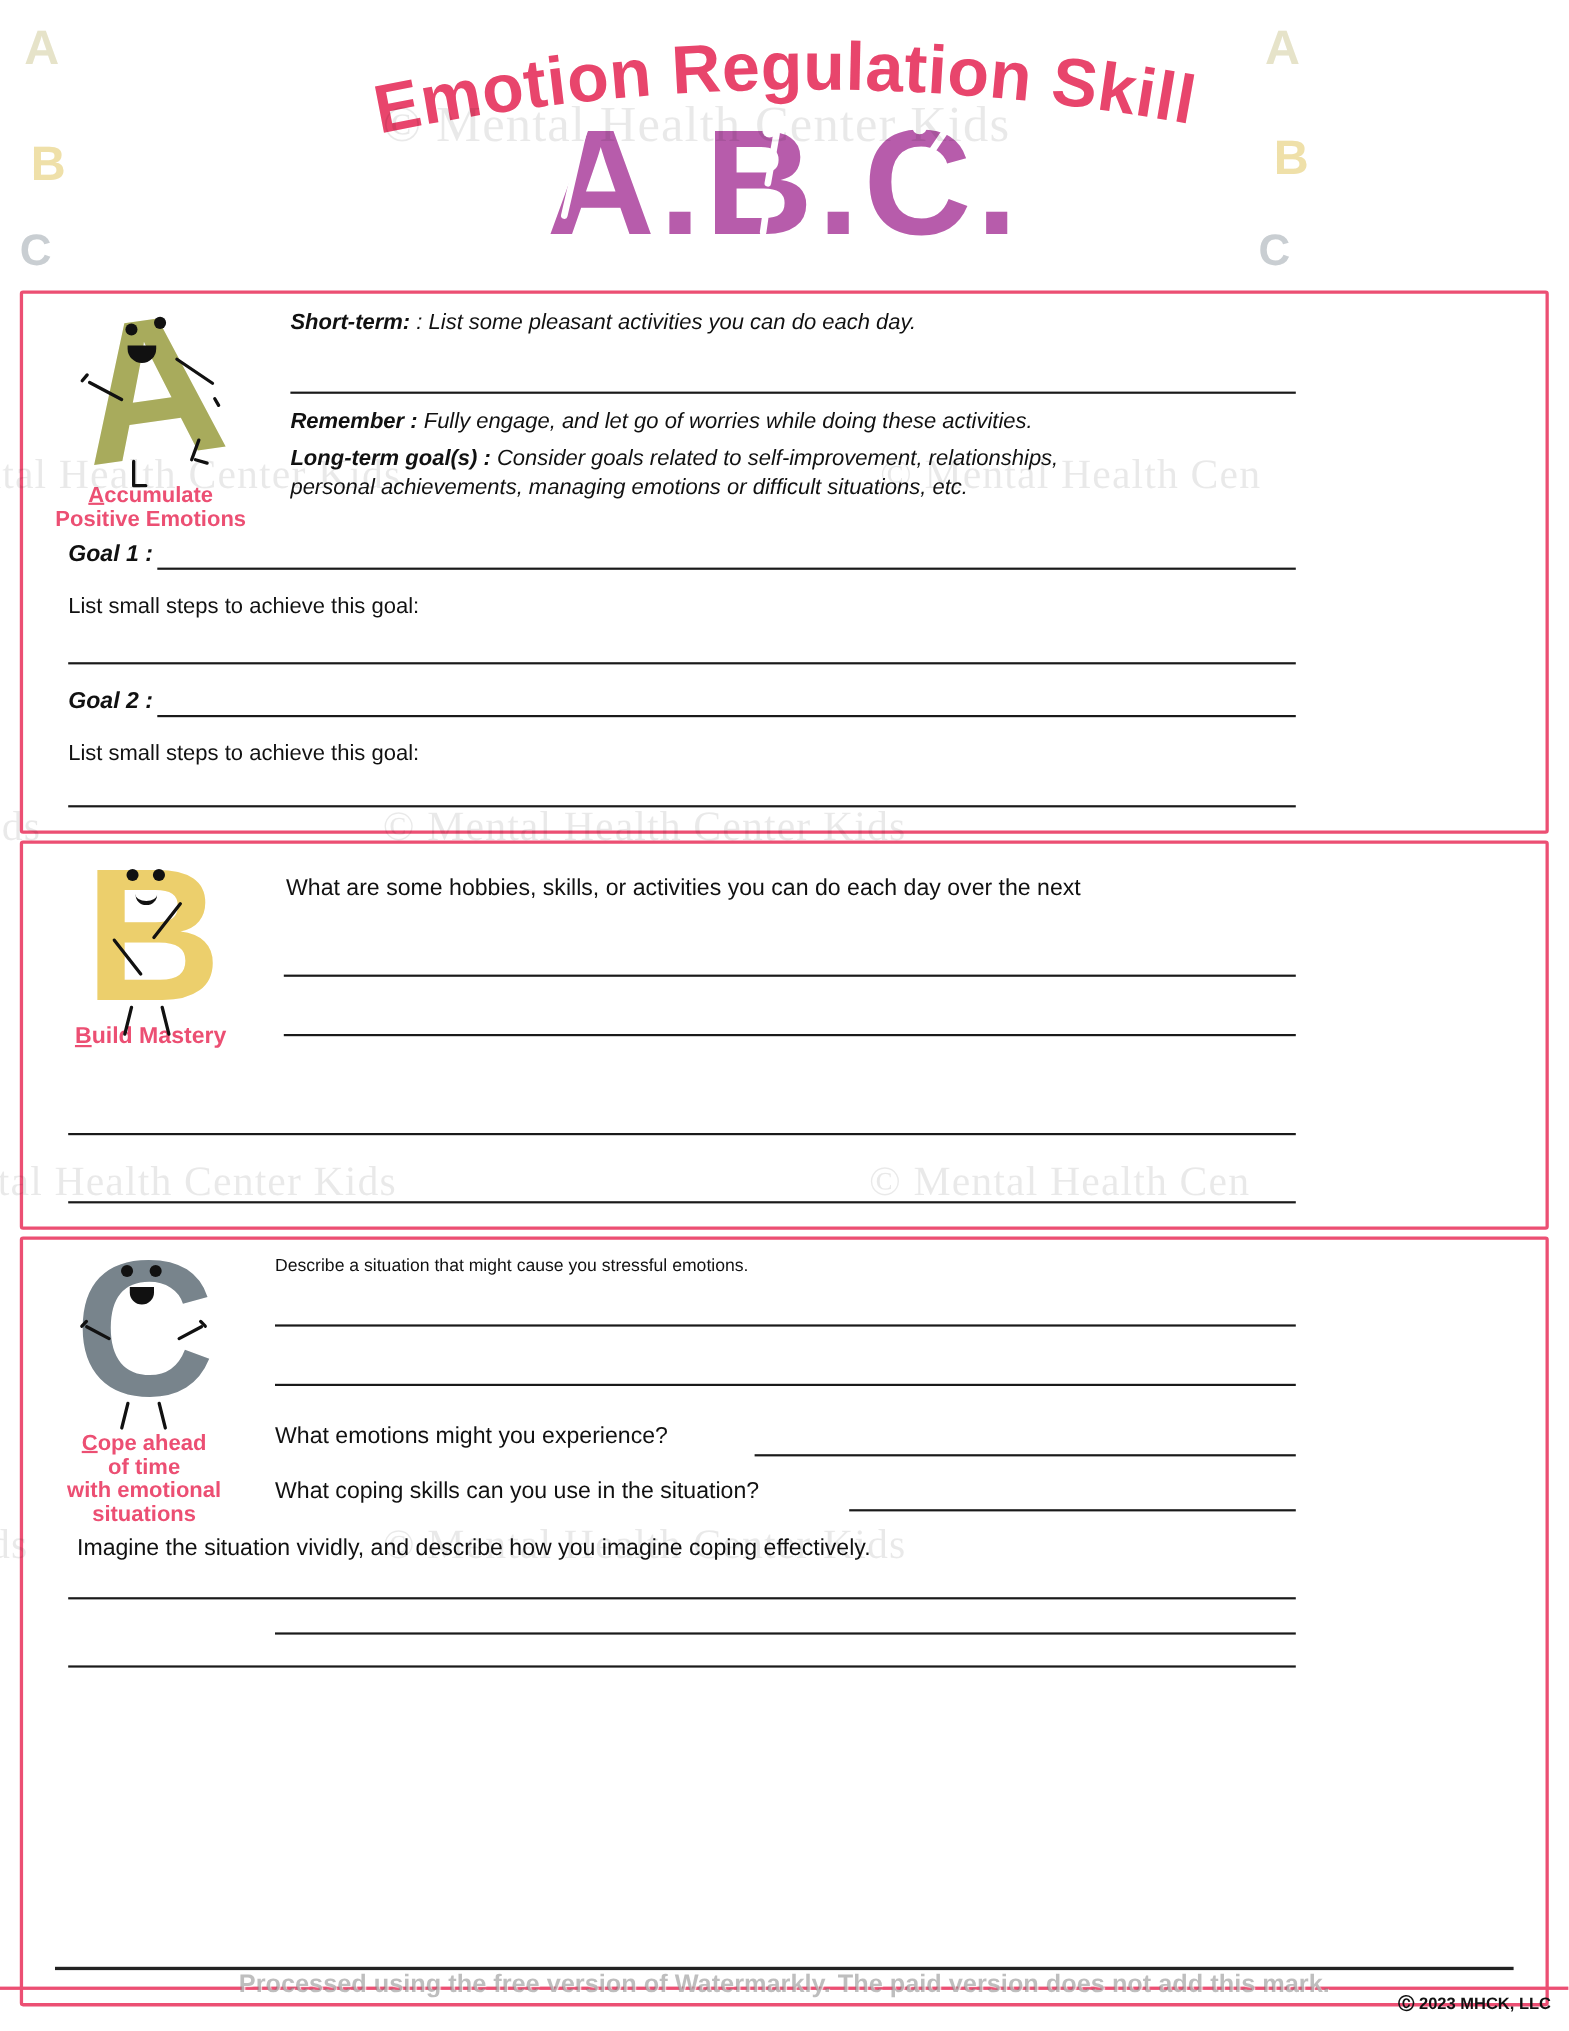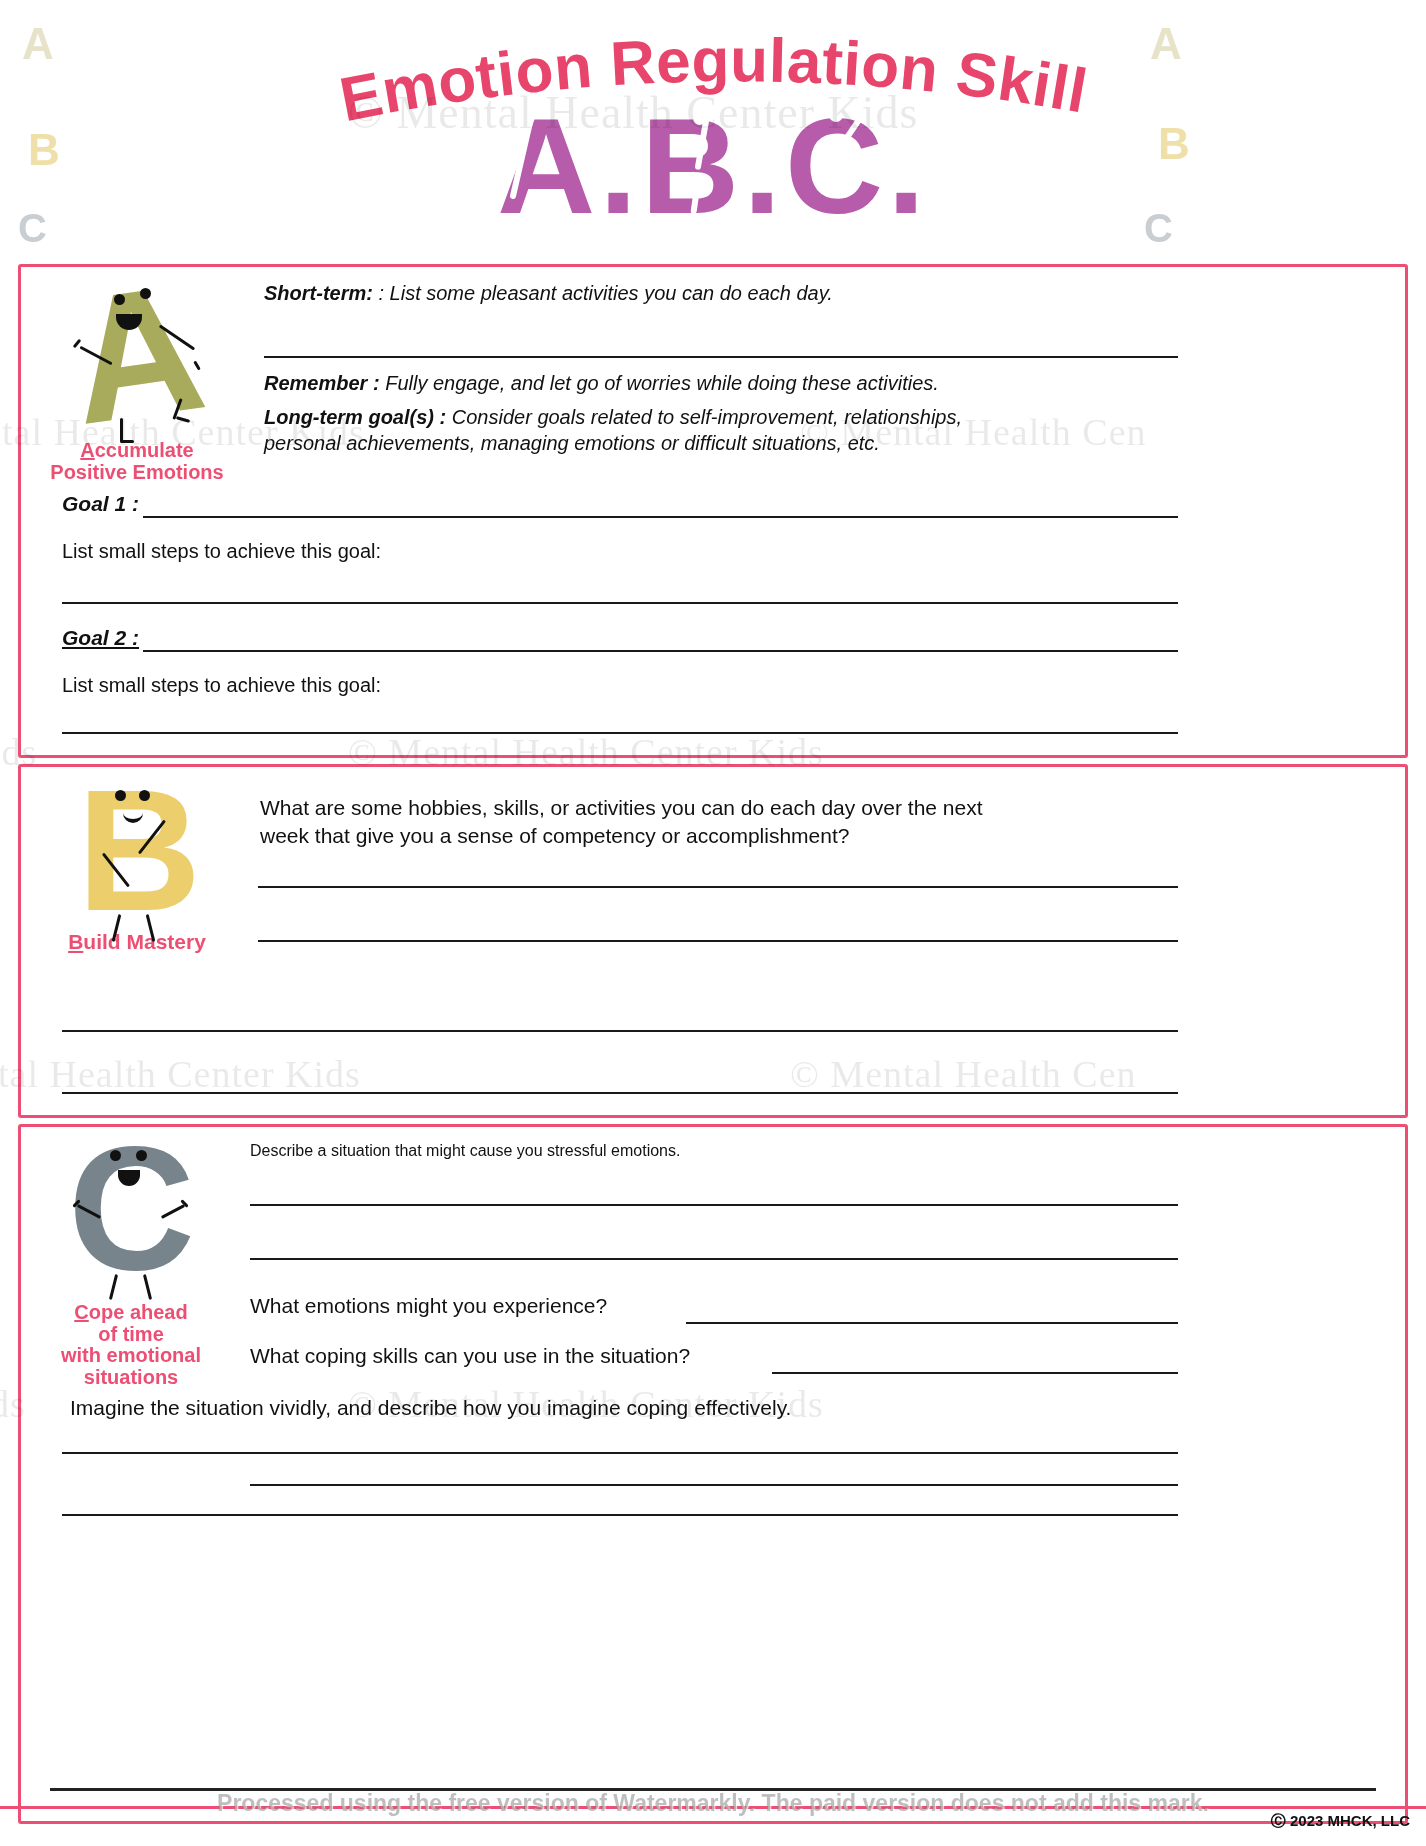--- a/index.html
+++ b/index.html
@@ -290,21 +290,21 @@
     <span class="q q-bold-italic" style="font-size:21px;">Goal 1 :</span>
   </div>
   <div class="rule" style="left:143px; top:516px; width:1035px;"></div>
 
   <div class="content" style="left:62px; top:540px;">
     <span class="q" style="font-size:20px;">List small steps to achieve this goal:</span>
   </div>
   <div class="rule" style="left:62px; top:602px; width:1116px;"></div>
 
   <div class="content" style="left:62px; top:626px;">
-    <span class="q q-bold-italic" style="font-size:21px;text-decoration:underline;">Goal 2 :</span>
+    <span class="q q-bold-italic" style="font-size:21px;">Goal 2 :</span>
   </div>
   <div class="rule" style="left:143px; top:650px; width:1035px;"></div>
 
   <div class="content" style="left:62px; top:674px;">
     <span class="q" style="font-size:20px;">List small steps to achieve this goal:</span>
   </div>
   <div class="rule" style="left:62px; top:732px; width:1116px;"></div>
 
   <div class="section-box" id="box-b"></div>
 
@@ -320,21 +320,20 @@
       <span class="limb" style="left:72px; top:128px; width:3px; height:28px; transform:rotate(-14deg);"></span>
     </div>
     <div class="mascot-label" style="font-size:21px; margin-top:5px; white-space:nowrap;">
       <span class="ul">B</span><span>uild Mastery</span>
     </div>
   </div>
 
   <div class="content" style="left:260px; top:794px; width:1130px;">
     <div class="q" style="font-size:21px; line-height:1.35;">
       <span>What are some hobbies, skills, or activities you can do each day over the next</span><br>
-      <span>week that give you a sense of competency or accomplishment?</span>
     </div>
   </div>
   <div class="rule" style="left:258px; top:886px; width:920px;"></div>
   <div class="rule" style="left:258px; top:940px; width:920px;"></div>
 
   <div class="rule" style="left:62px; top:1030px; width:1116px;"></div>
   <div class="rule" style="left:62px; top:1092px; width:1116px;"></div>
 
   <div class="section-box" id="box-c"></div>
 

